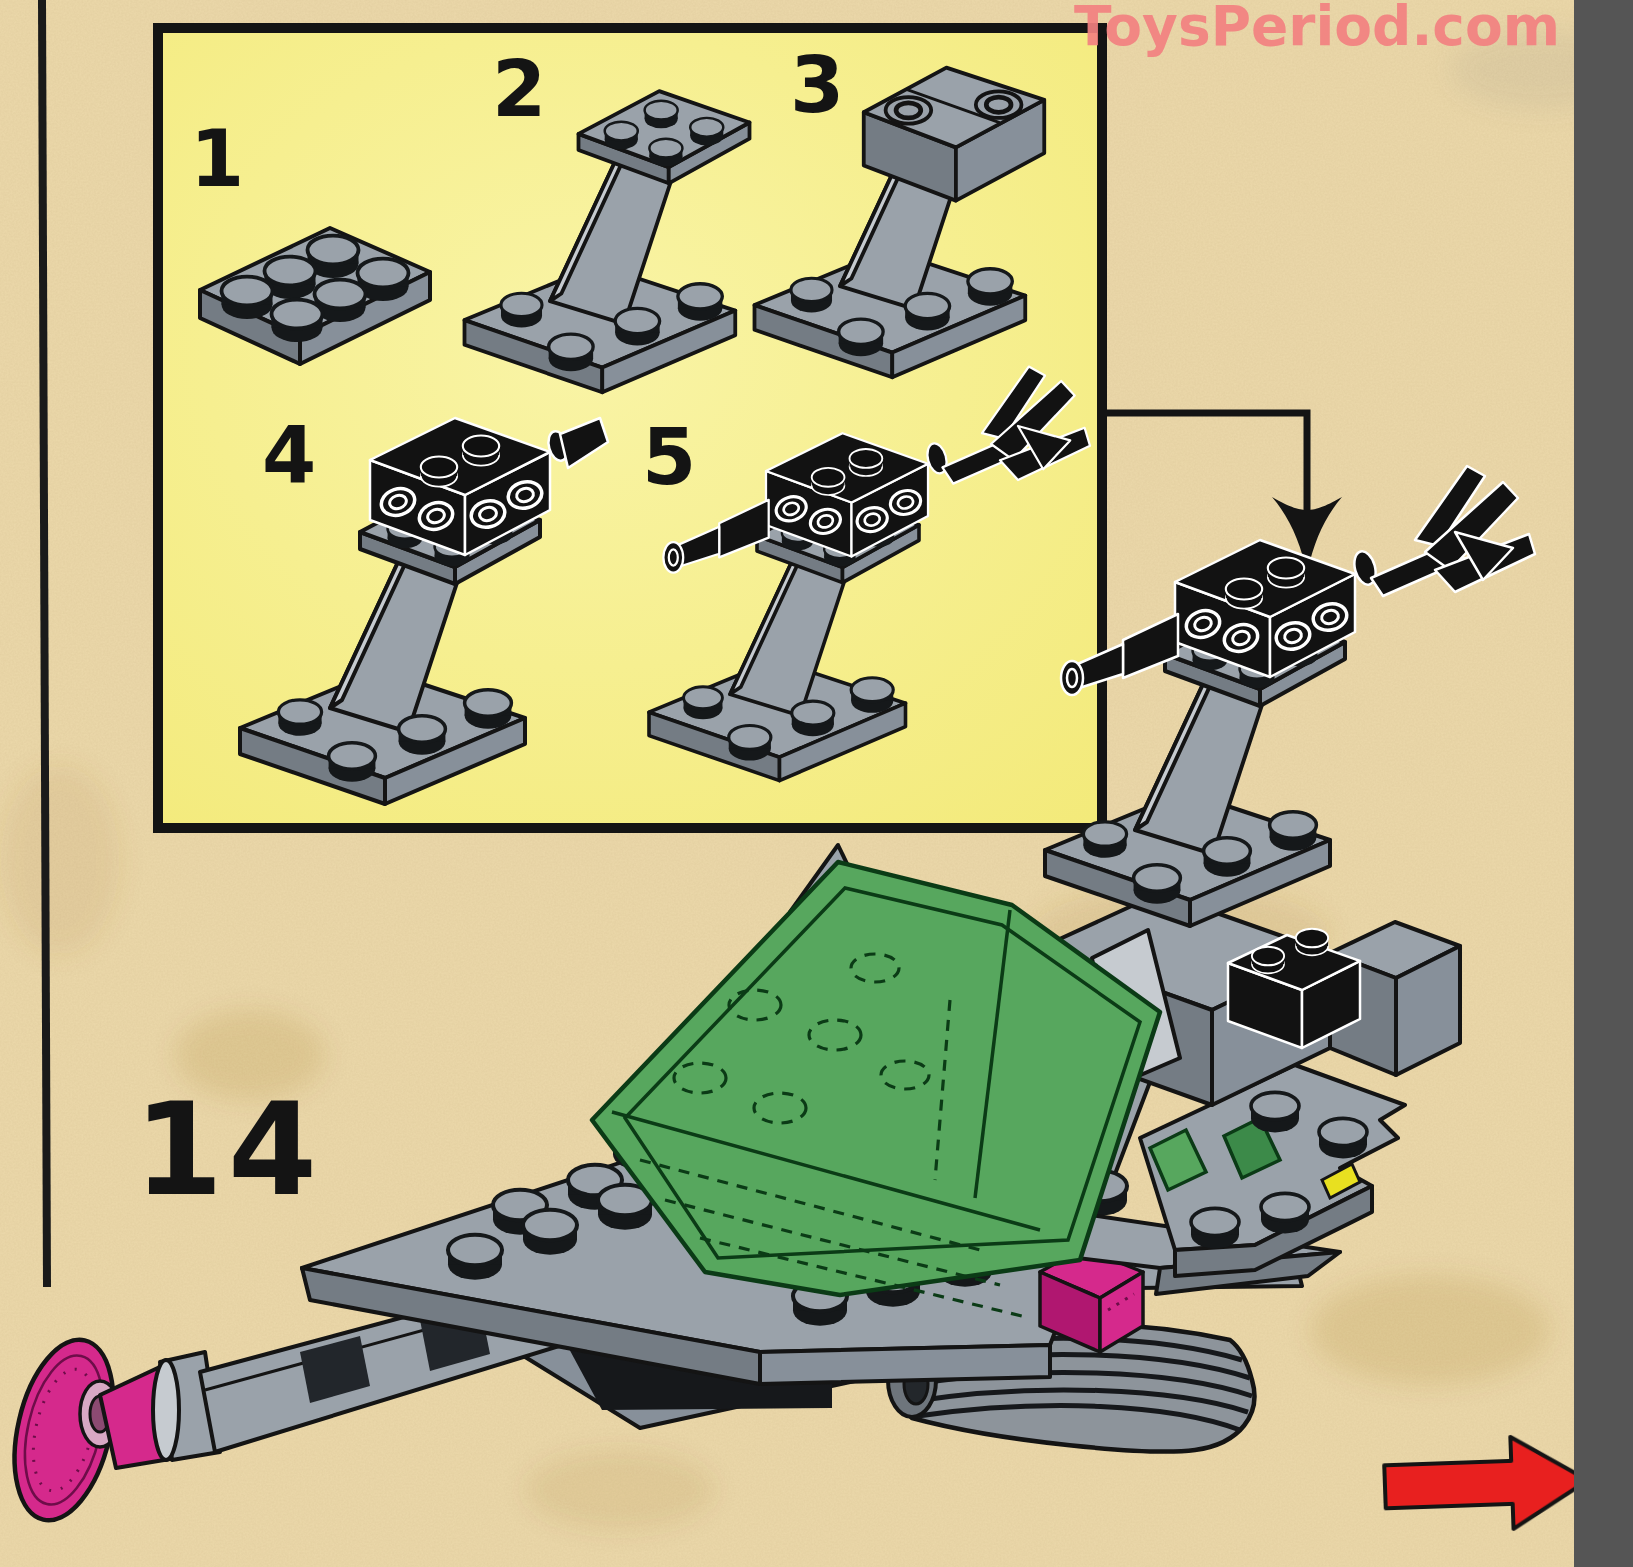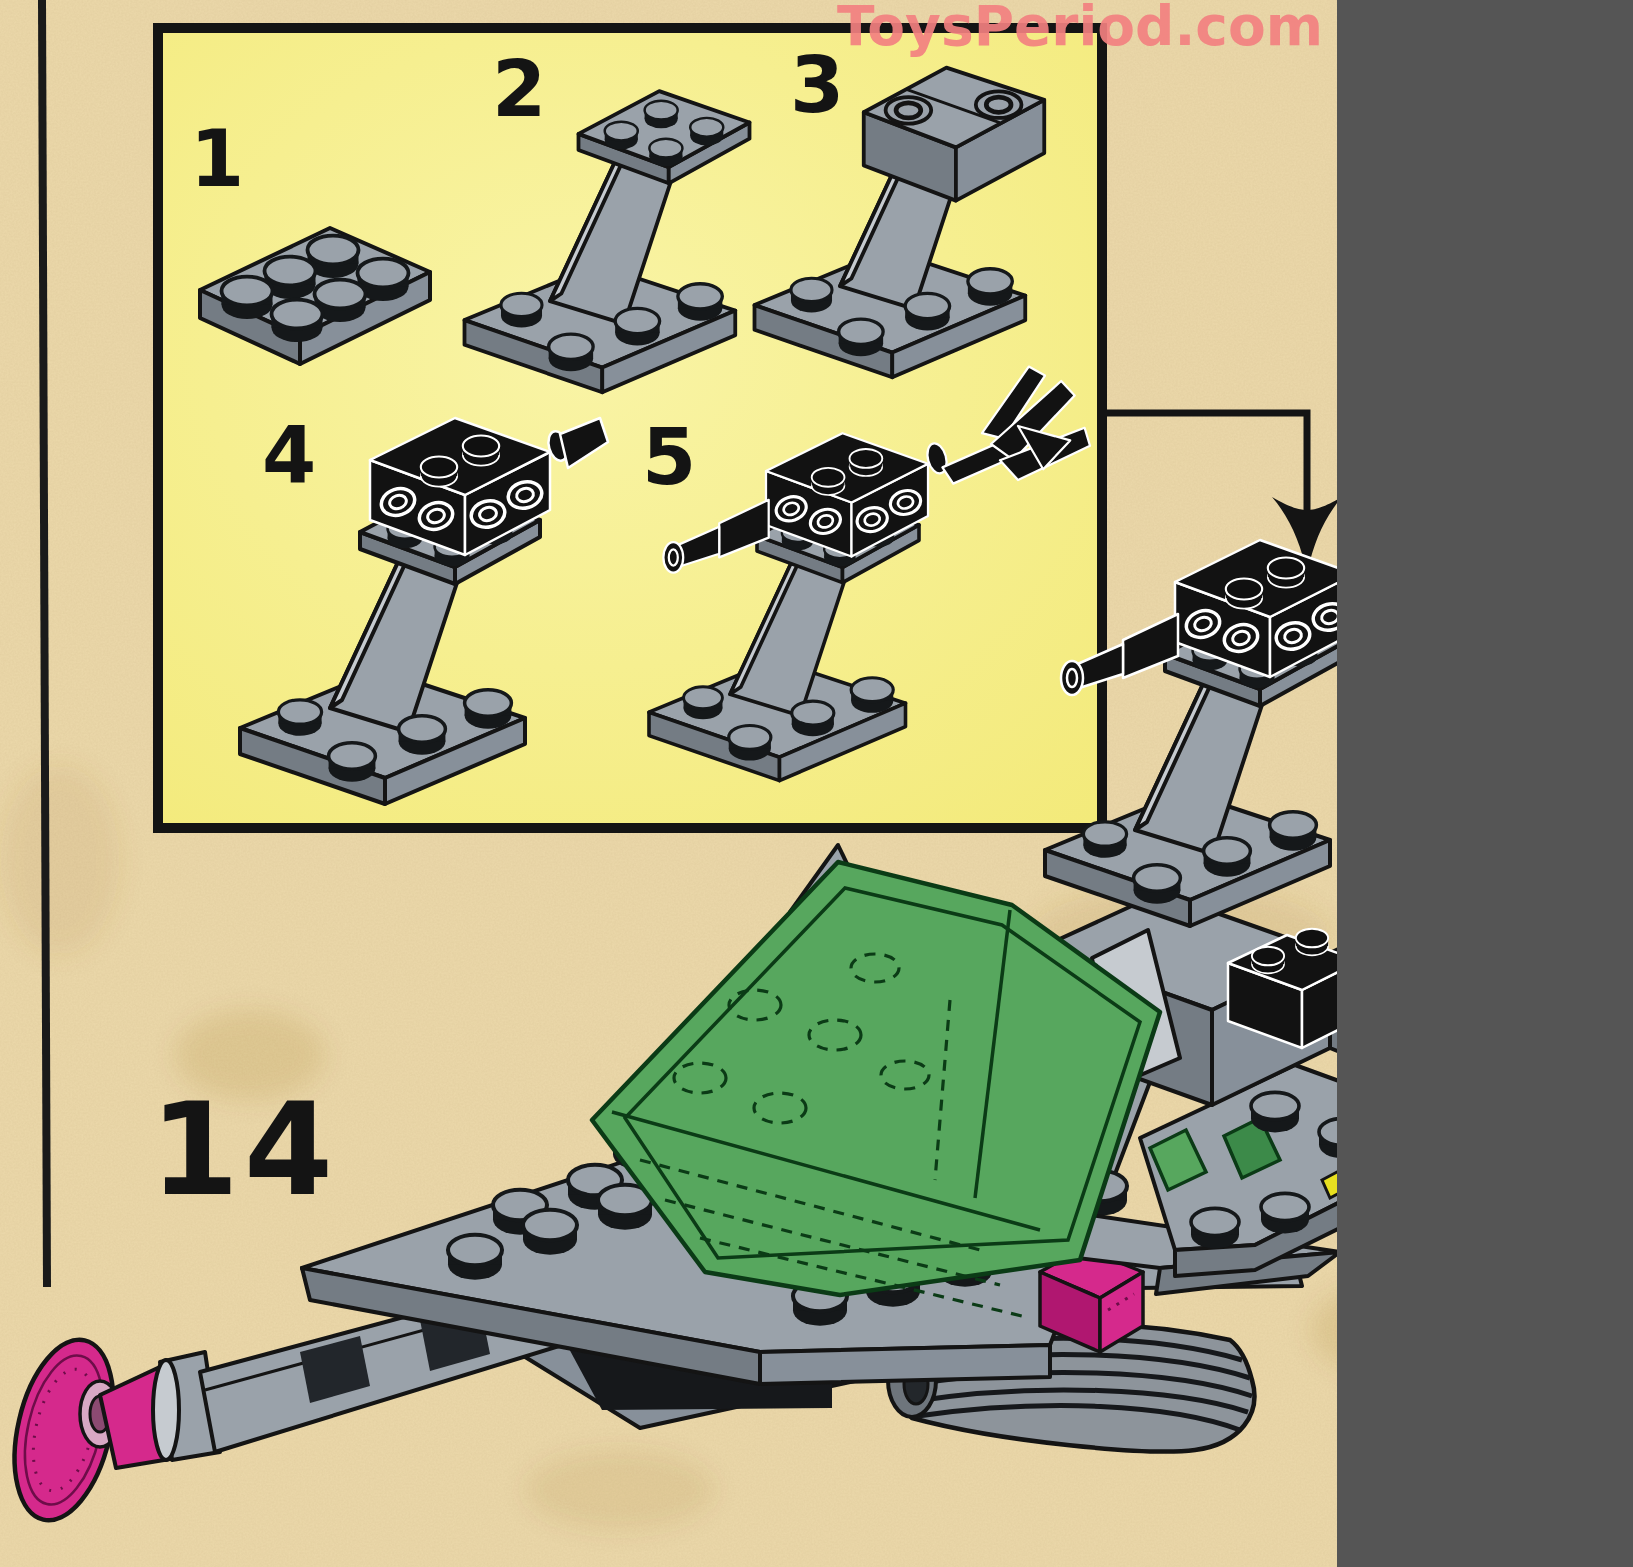--- a/index.html
+++ b/index.html
@@ -1,30 +1,30 @@
 <!DOCTYPE html>
 <html><head>
 <meta charset="utf-8">
 <style>
   html,body{margin:0;padding:0;background:#555;}
-  #page{position:relative;width:1337px;height:1567px;overflow:hidden;
+  #page{position:relative;width:1574px;height:1567px;overflow:hidden;
         font-family:"DejaVu Sans","Liberation Sans",sans-serif;}
   #scene{position:absolute;left:0;top:0;}
   
   .ol{stroke:#141414;stroke-width:4;stroke-linejoin:round;stroke-linecap:round;}
   .g {fill:#9aa2aa;} .gm{fill:#87909a;} .gd{fill:#747c84;} .gl{fill:#c6cbd0;}
   .blk{fill:#121212;stroke:#ffffff;stroke-width:2.5;stroke-linejoin:round;}
   .dashg{fill:none;stroke:#0b3b16;stroke-width:3.2;stroke-dasharray:11 9;}
   .foldg{fill:none;stroke:#0b3b16;stroke-width:3.5;}
   
   .num{position:absolute;font-weight:bold;color:#141414;line-height:1;}
   .sub{font-size:78px;letter-spacing:-2px;}
   .lbl1{left:190px;top:120px;} .lbl2{left:492px;top:50px;} .lbl3{left:790px;top:46px;}
   .lbl4{left:262px;top:416px;} .lbl5{left:642px;top:418px;}
-  .lbl-main{left:150px;top:1086px;font-size:128px;letter-spacing:5px;}
+  .lbl-main{left:134px;top:1086px;font-size:128px;letter-spacing:5px;}
   .wm{position:absolute;top:-6px;right:14px;font-weight:bold;font-size:55px;
       color:#f28080;opacity:0.92;letter-spacing:0px;}
 </style>
 </head>
 <body>
 
 <div id="page">
 
 <svg id="scene" width="1633" height="1567" viewBox="0 0 1633 1567">
   <defs>

